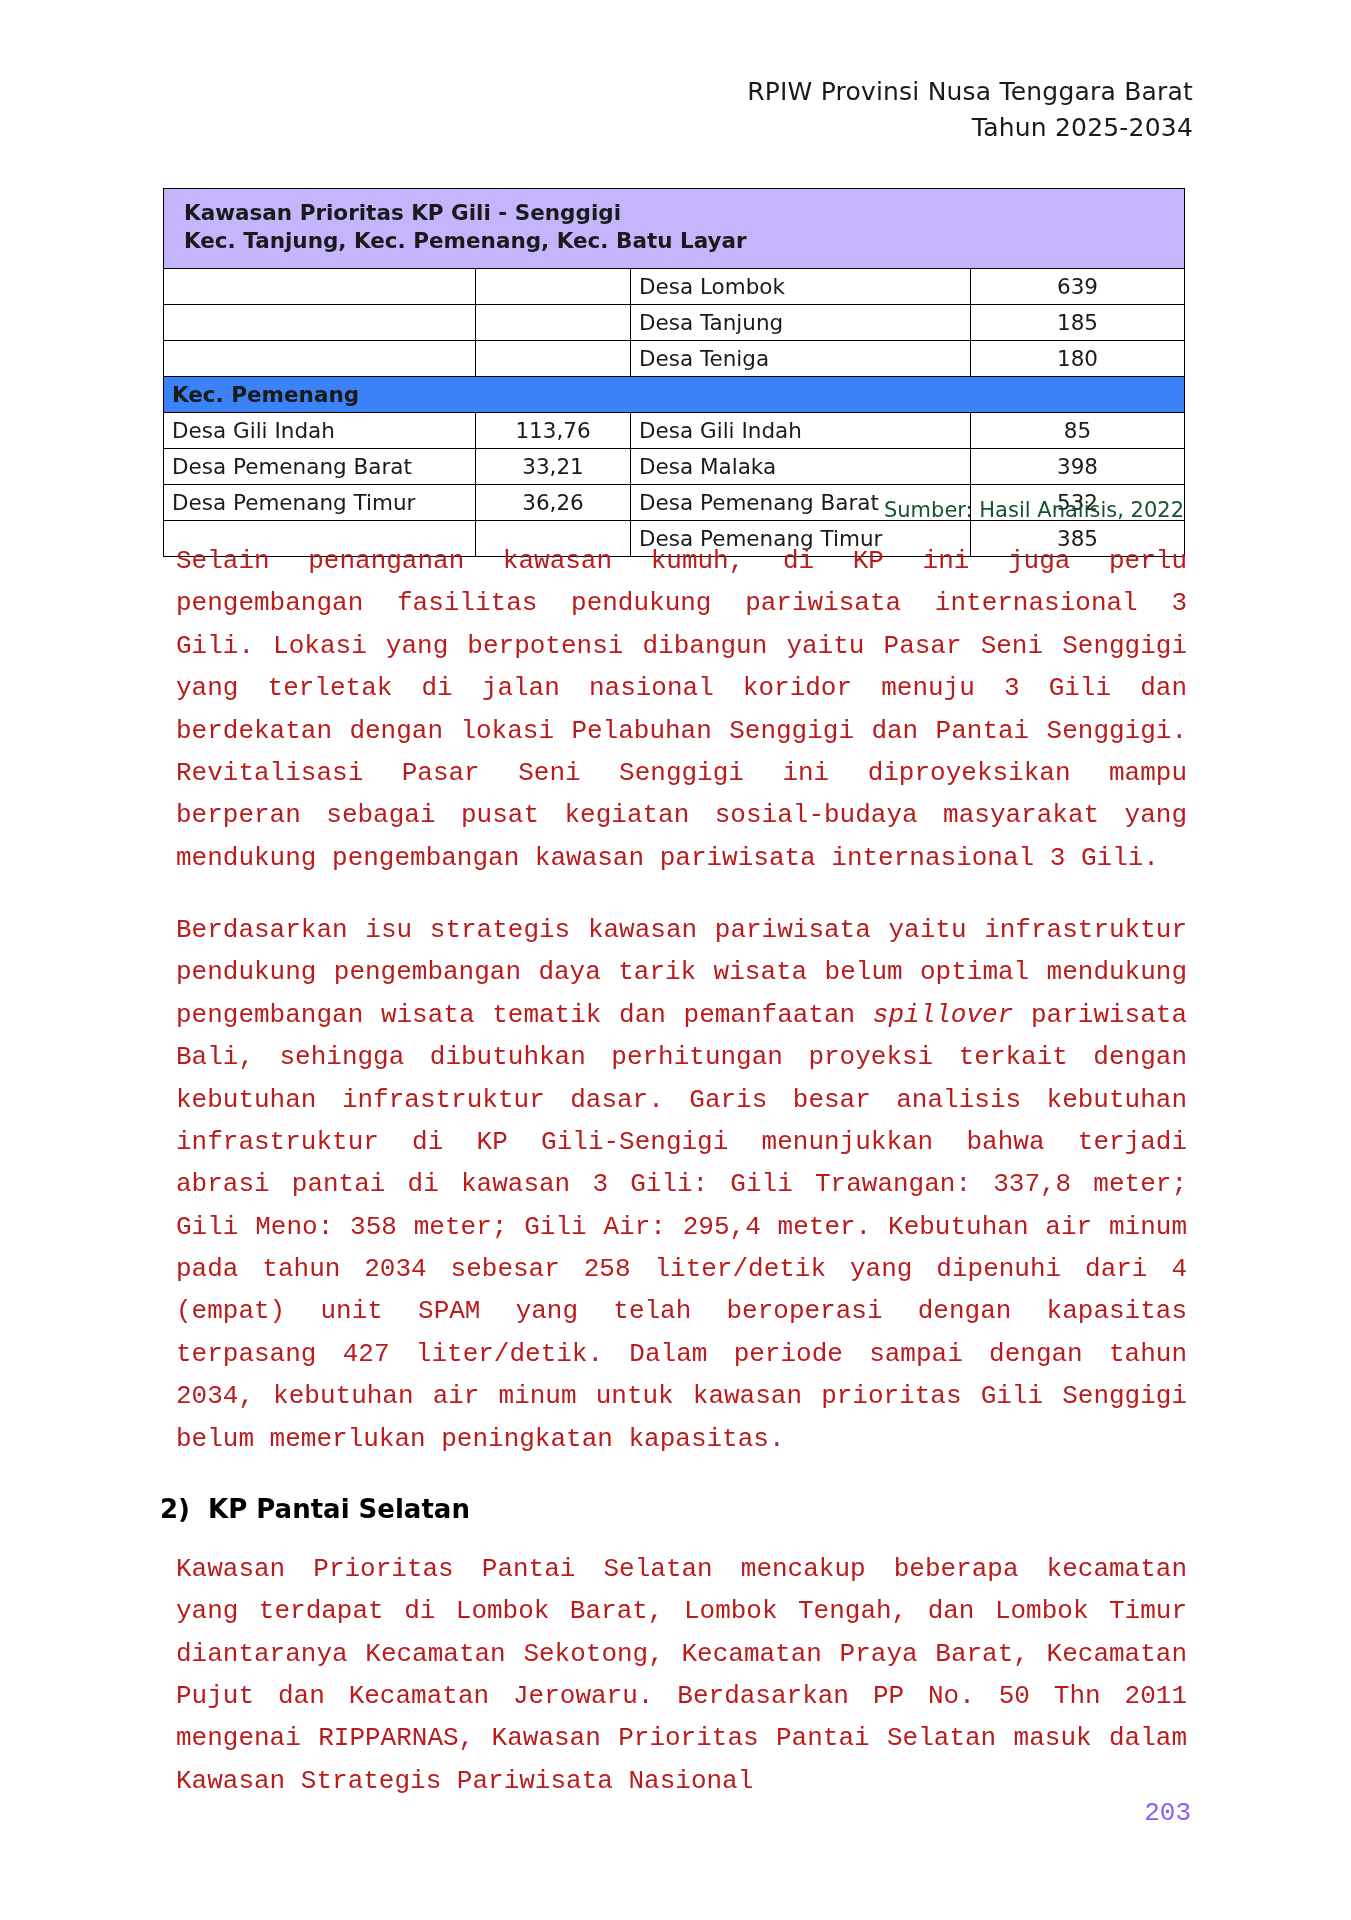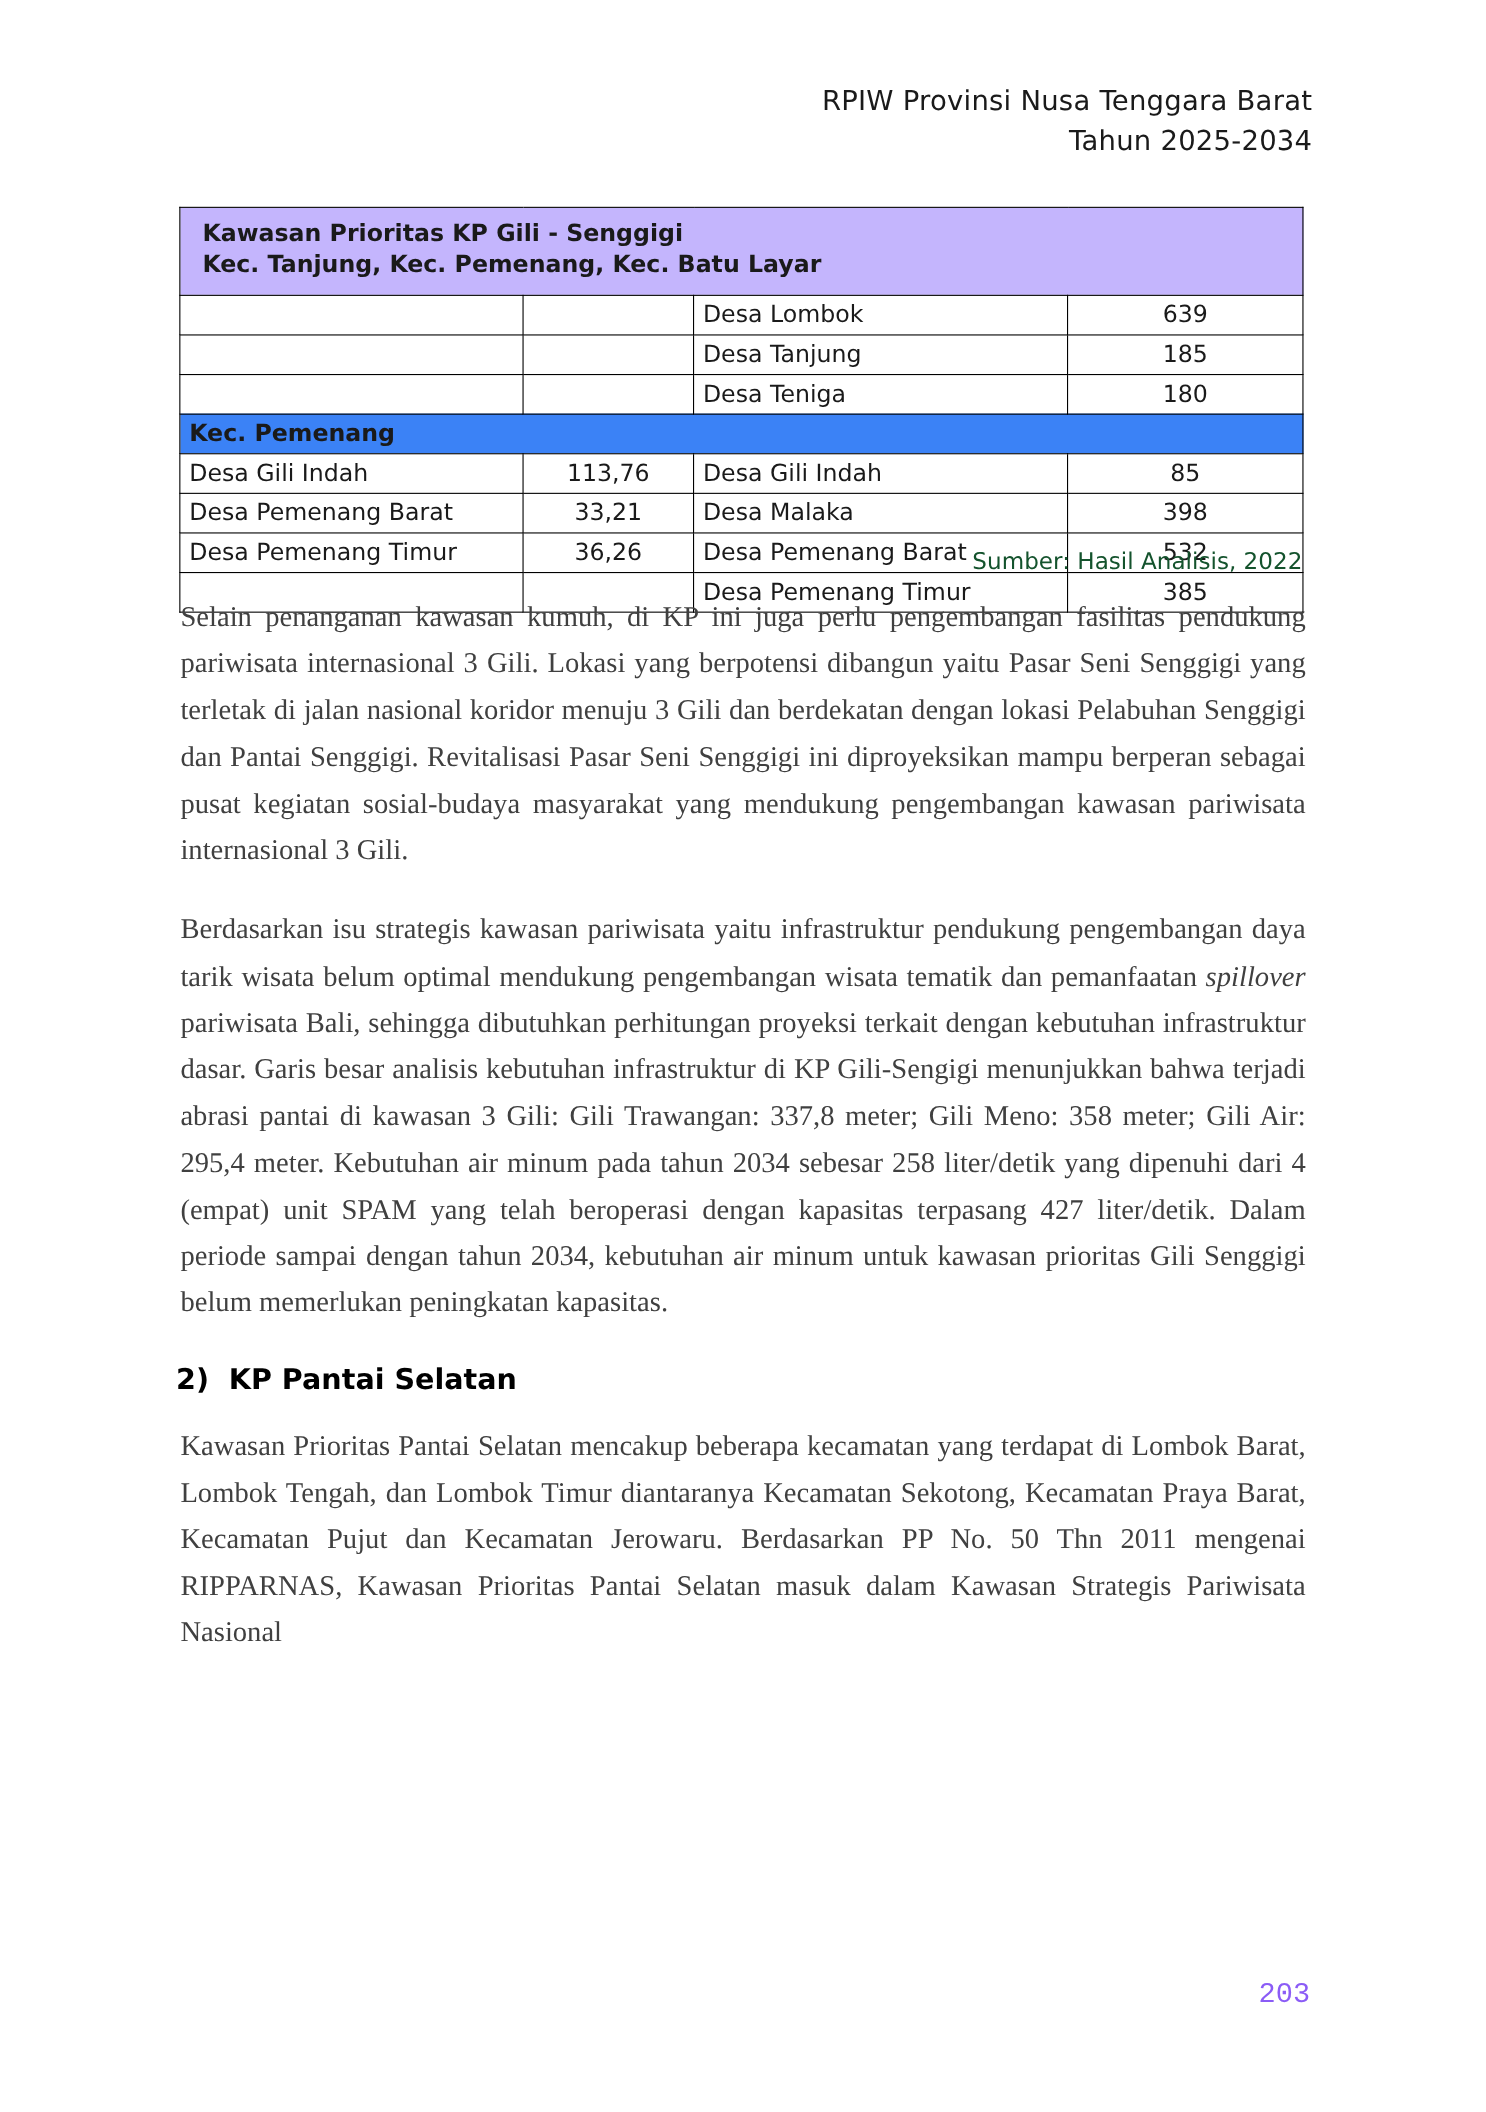--- a/index.html
+++ b/index.html
@@ -110,27 +110,27 @@
   }
 
   
   .body-col {
     position: absolute;
     left: 160px;
     top: 540px;
     width: 1027px;
   }
   p.para {
-    margin: 0 0 30px 4px;
+    margin: 0 0 30px 16px;
     text-align: justify;
     text-justify: inter-word;
     font-size: 26px;
     line-height: 1.63;
-    font-family: Liberation Serif, serif;
-    color: #404040;
+    font-family: Liberation Mono, monospace;
+    color: #b91c1c;
   }
   .it { font-style: italic; }
 
   h3.subhead {
     margin: 34px 0 24px 0;
     font-size: 26px;
     font-weight: bold;
     font-family: "DejaVu Sans", sans-serif;
     color: #000000;
     display: flex;

